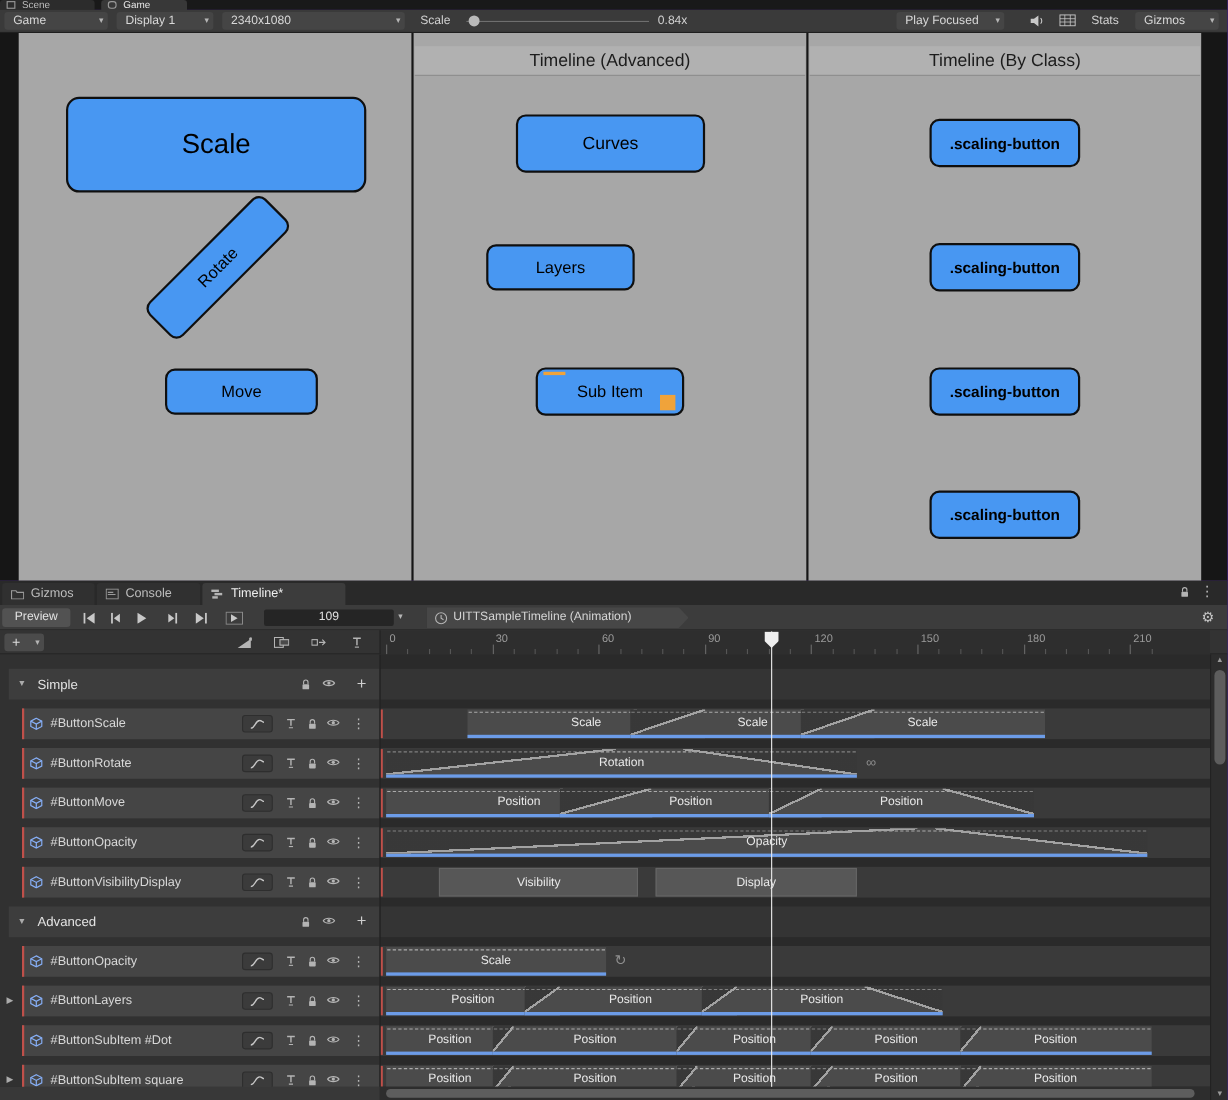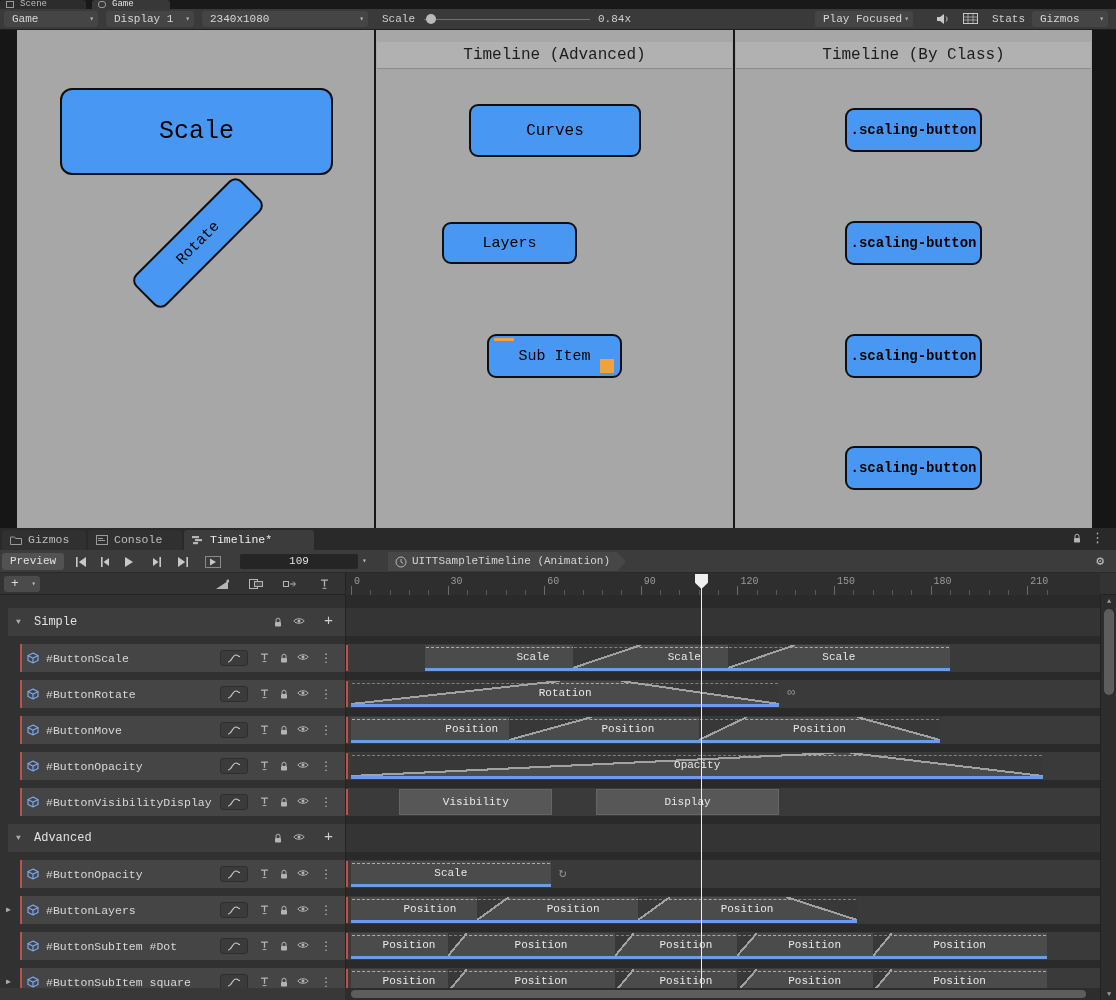--- a/index.html
+++ b/index.html
@@ -1,18 +1,18 @@
 <!DOCTYPE html>
 <html style="--blue: #4897F2; --green: #74A72F; --clipblue: #6C9CE8; --orange: #F0A33A; --stripe: #C0504A;"><head>
 <meta charset="utf-8">
 <style>
   *{margin:0;padding:0;box-sizing:border-box}
   html,body{background:#1b1b1b}
   #app{position:relative;width:1116px;height:1000px;background:#6d28d9;overflow:hidden;
-       font-family:Liberation Mono, monospace;color:#d6d6d6}
+       font-family:Liberation Sans, sans-serif;color:#d6d6d6}
 
   
   #tabs-strip{position:absolute;left:0;top:0;width:100%;height:9px;background:#191919;overflow:hidden}
   .etab{position:absolute;top:0;height:9px;font-size:9px;line-height:9px;color:#bdbdbd;
         background:#2c2c2c;padding:0 10px 0 20px;border-radius:3px 3px 0 0;white-space:nowrap}
   .etab.active{background:#383838;color:#e6e6e6}
   .etab-ic{position:absolute;left:6px;top:1px;width:8px;height:7px;border:1px solid #9a9a9a}
   .etab-ic.game{border-radius:3px}
 
   
@@ -205,20 +205,21 @@
     <div class="gt-dd" id="dd-gizmos">
       <span>Gizmos</span>
       <span class="caret">▾</span>
     </div>
   </div>
 
   <div id="game-area">
     <div class="gpanel" id="panel1">
       <div class="gbtn" id="btn-scale">Scale</div>
       <div class="gbtn" id="btn-rotate">Rotate</div>
+      <div class="gbtn" id="btn-move">Move</div>
     </div>
     <div class="gpanel" id="panel2">
       <div class="gpanel-header">Timeline (Advanced)</div>
       <div class="gbtn" id="btn-curves">Curves</div>
       <div class="gbtn" id="btn-layers">Layers</div>
       <div class="gbtn" id="btn-subitem">
         <span>Sub Item</span>
         <div class="orn-line"></div>
         <div class="orn-square"></div>
       </div>
@@ -808,21 +809,21 @@
             <div class="clip" style="left: 5px; width: 692.3px;">
               <div class="dash"></div>
               <div class="under"></div>
               <div class="fade in" style="left: 0px; width: 483px;"></div>
               <div class="fade out" style="right: 0px; width: 193.2px;"></div>
               <span class="lbl">Opacity</span>
             </div>
           </div>
           <div class="crow" style="top: 193px;">
             <span class="stripe"></span>
-            <div class="clip plain" style="left: 53.3px; width: 153px;">
+            <div class="clip plain" style="left: 53.3px; width: 181px;">
               <span class="lbl">Visibility</span>
             </div>
             <div class="clip plain" style="left: 249.72px; width: 183.54px;">
               <span class="lbl">Display</span>
             </div>
           </div>
           <div class="crow crow-group" style="top: 229px;"></div>
           <div class="crow" style="top: 265px;">
             <span class="stripe"></span>
             <div class="clip" style="left: 5px; width: 199.64px;">

